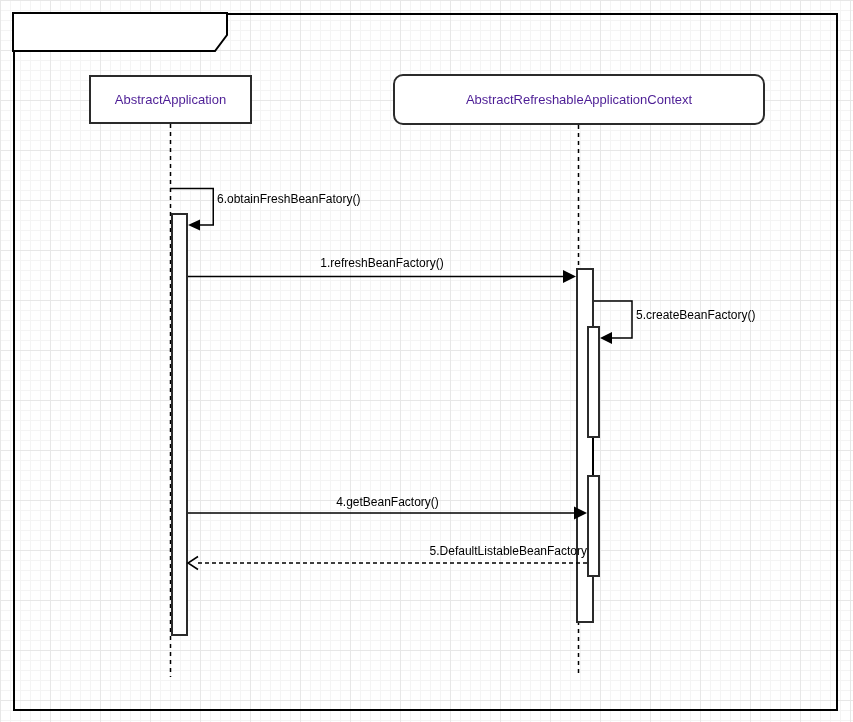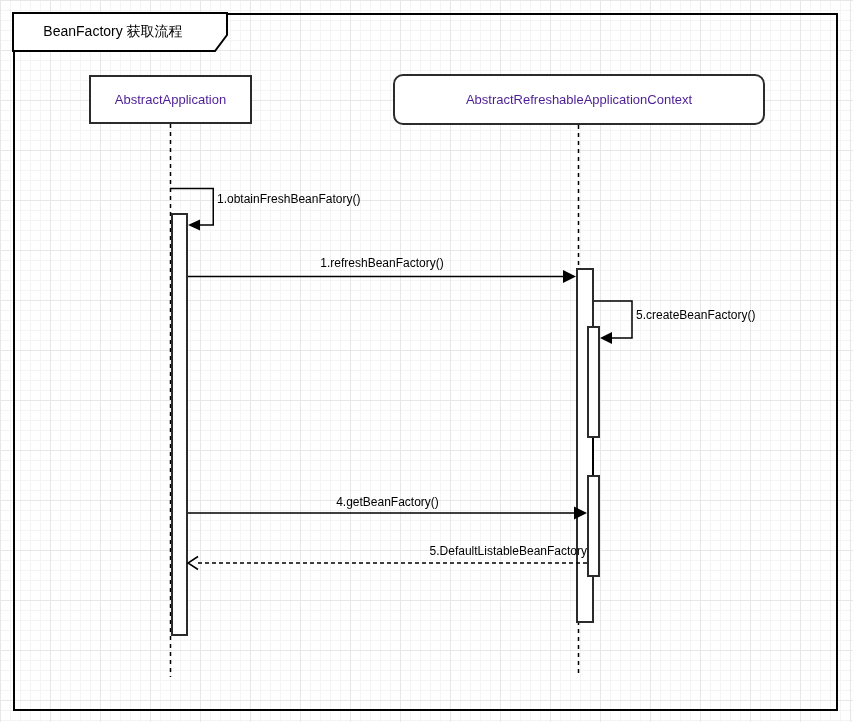--- a/index.html
+++ b/index.html
@@ -83,21 +83,20 @@
   <svg class="layer z1" width="853" height="722">
     <line x1="170.5" y1="124" x2="170.5" y2="677" stroke="#000" stroke-width="1.5" stroke-dasharray="4 4"></line>
     <line x1="578.5" y1="125" x2="578.5" y2="677" stroke="#000" stroke-width="1.5" stroke-dasharray="4 4"></line>
   </svg>
 
   <div id="frame-border" class="abs z2"></div>
 
   <svg class="layer z2" width="218" height="42" style="left:12px; top:12px;">
     <path d="M1,1 L215,1 L215,23 L203,39 L1,39 Z" fill="#ffffff" stroke="#000" stroke-width="2"></path>
   </svg>
-  <div id="frame-title-text" class="abs z2">BeanFactory 获取流程</div>
 
   <div id="head-left" class="abs z2 head-box">
     <span>AbstractApplication</span>
   </div>
   <div id="head-right" class="abs z2 head-box">
     <span>AbstractRefreshableApplicationContext</span>
   </div>
 
   <div id="act-left" class="abs z2 activation"></div>
   <div id="act-right-outer" class="abs z2 activation"></div>
@@ -117,19 +116,19 @@
     <polygon points="587,513 574,506.5 574,519.5" fill="#000"></polygon>
 
     <line x1="587" y1="563" x2="197" y2="563" stroke="#000" stroke-width="1.5" stroke-dasharray="4 3"></line>
     <path d="M198,556.5 L188,563 L198,569.5" fill="none" stroke="#000" stroke-width="1.5"></path>
   </svg>
 
   <div id="act-connector" class="abs z4"></div>
   <div id="act-right-n1" class="abs z4 activation"></div>
   <div id="act-right-n2" class="abs z4 activation"></div>
 
-  <div id="lbl-m1" class="abs z5 msg-label">1.obtainFreshBeanFatory()</div>
+  <div id="lbl-m1" class="abs z5 msg-label">6.obtainFreshBeanFatory()</div>
   <div id="lbl-m2" class="abs z5 msg-label">1.refreshBeanFactory()</div>
   <div id="lbl-m3" class="abs z5 msg-label">5.createBeanFactory()</div>
   <div id="lbl-m4" class="abs z5 msg-label">4.getBeanFactory()</div>
   <div id="lbl-m5" class="abs z5 msg-label">5.DefaultListableBeanFactory</div>
 
 </div>
 
 </body></html>

